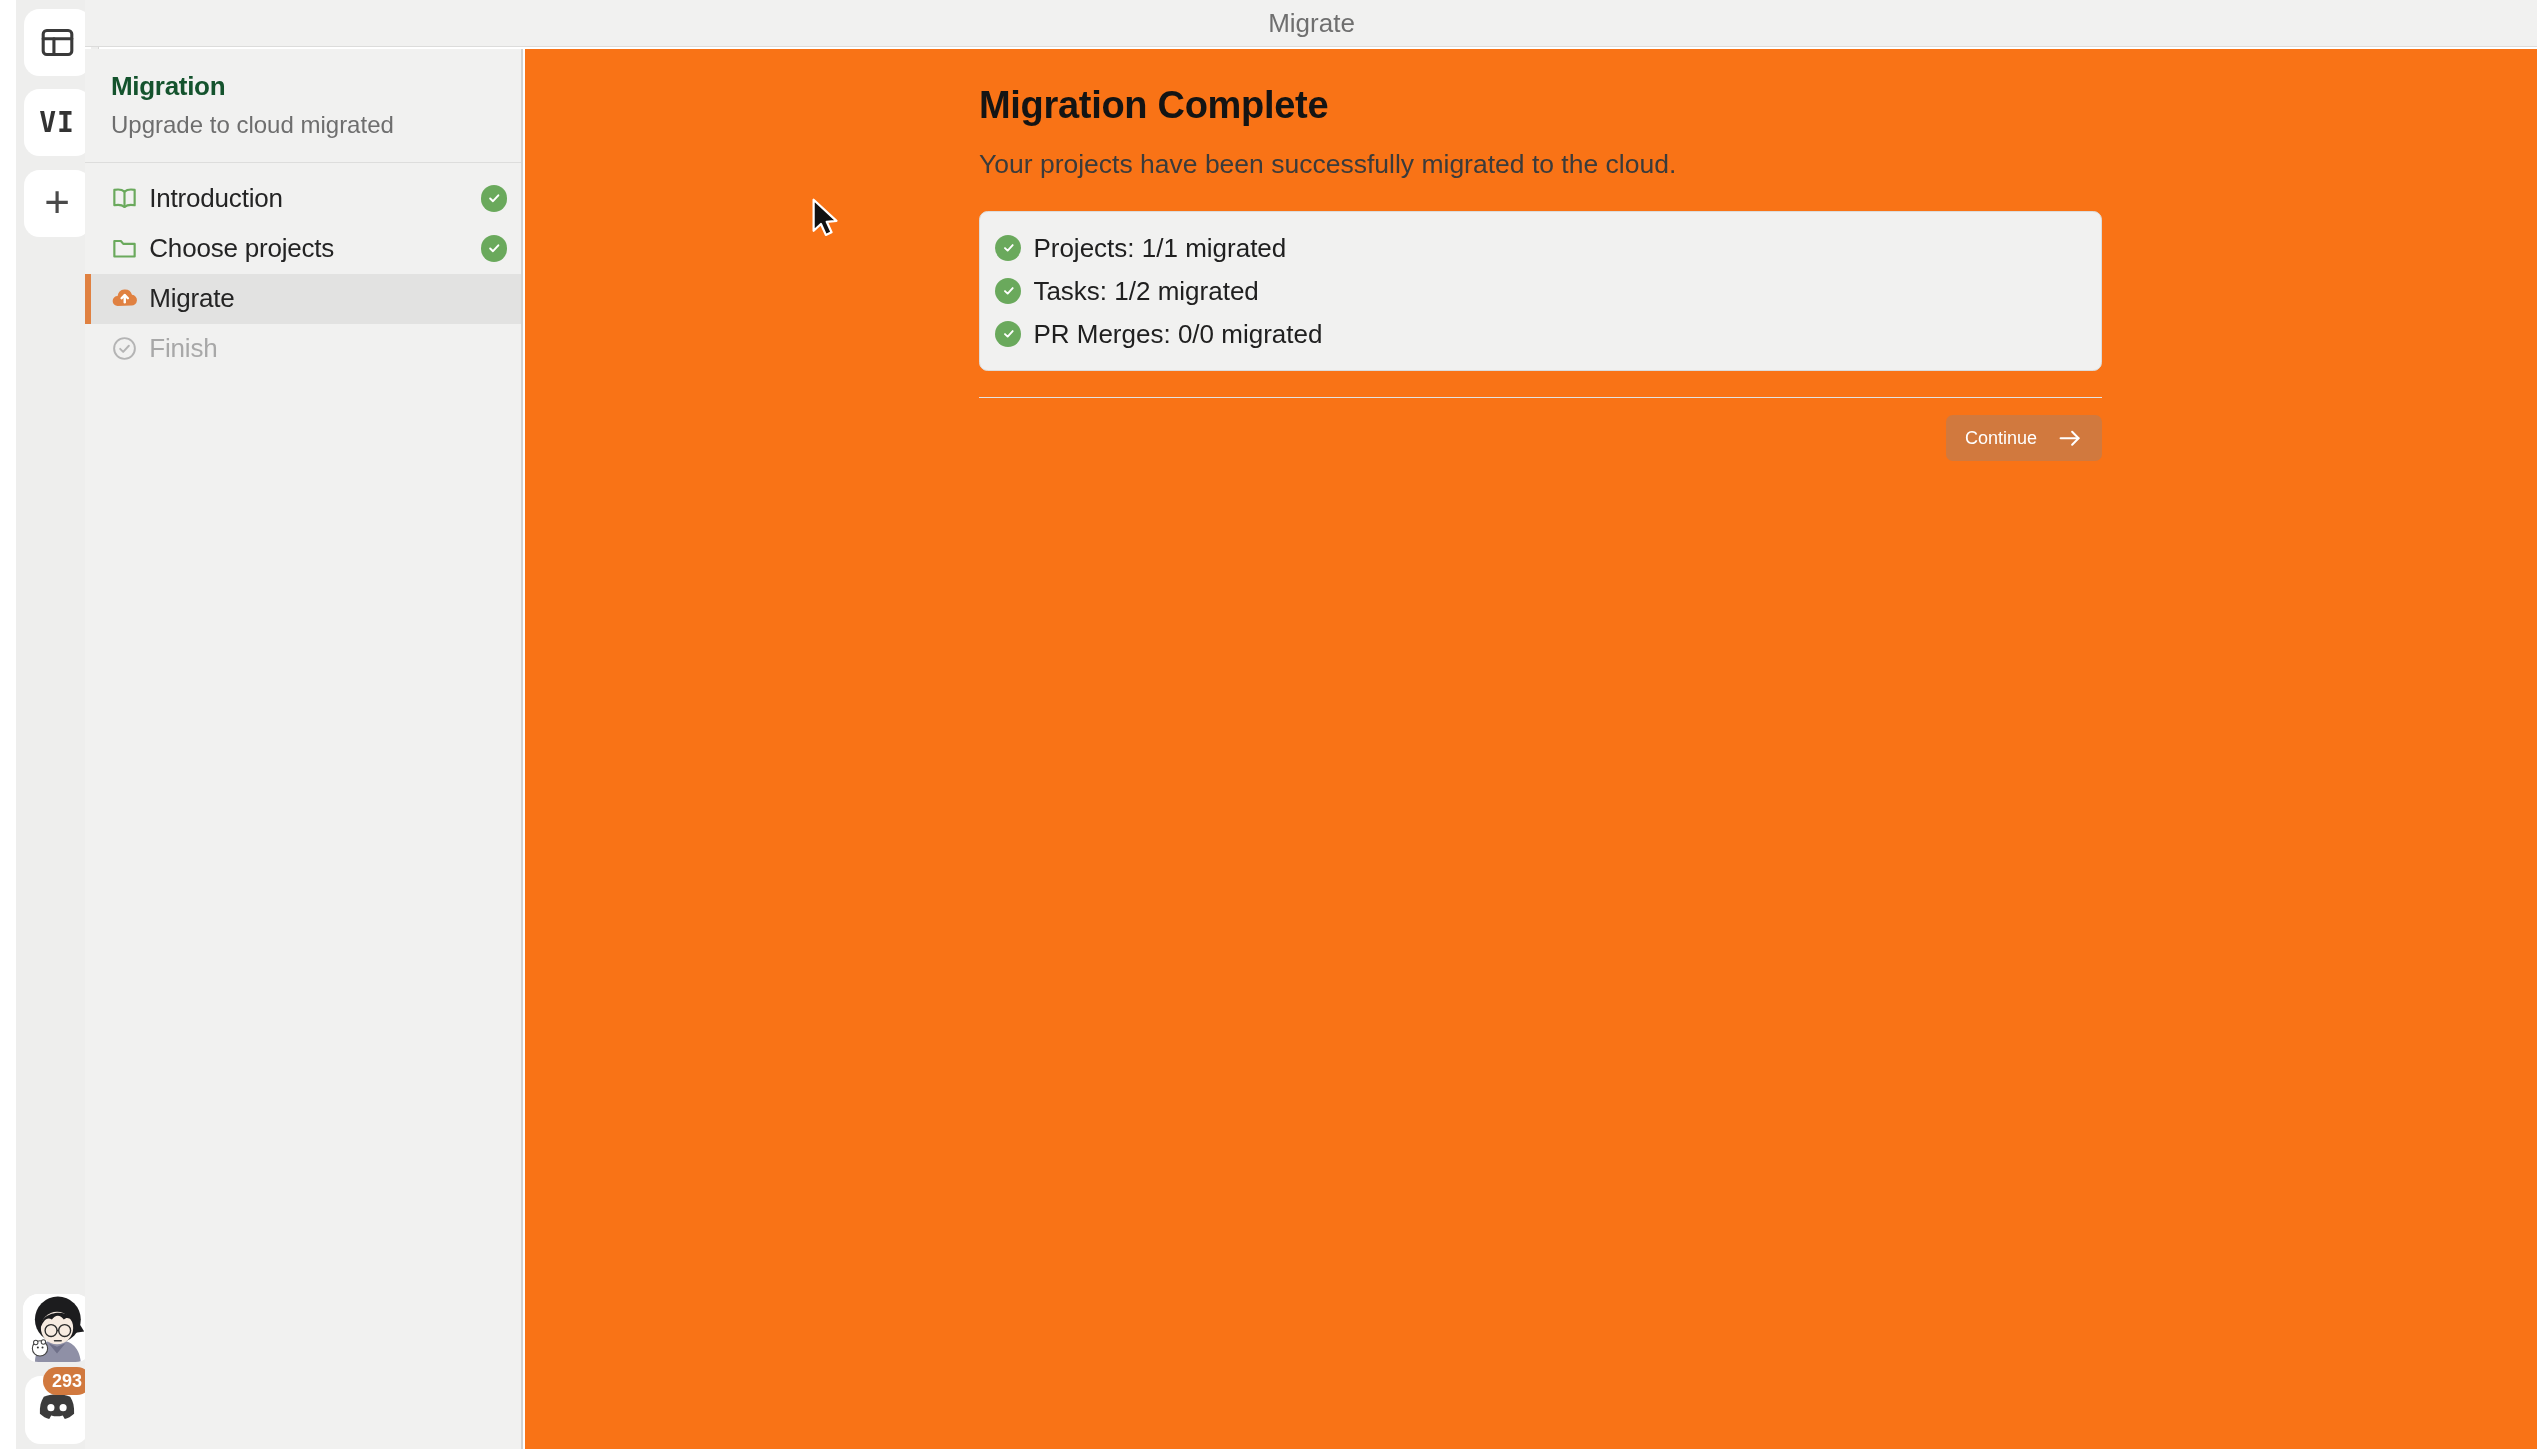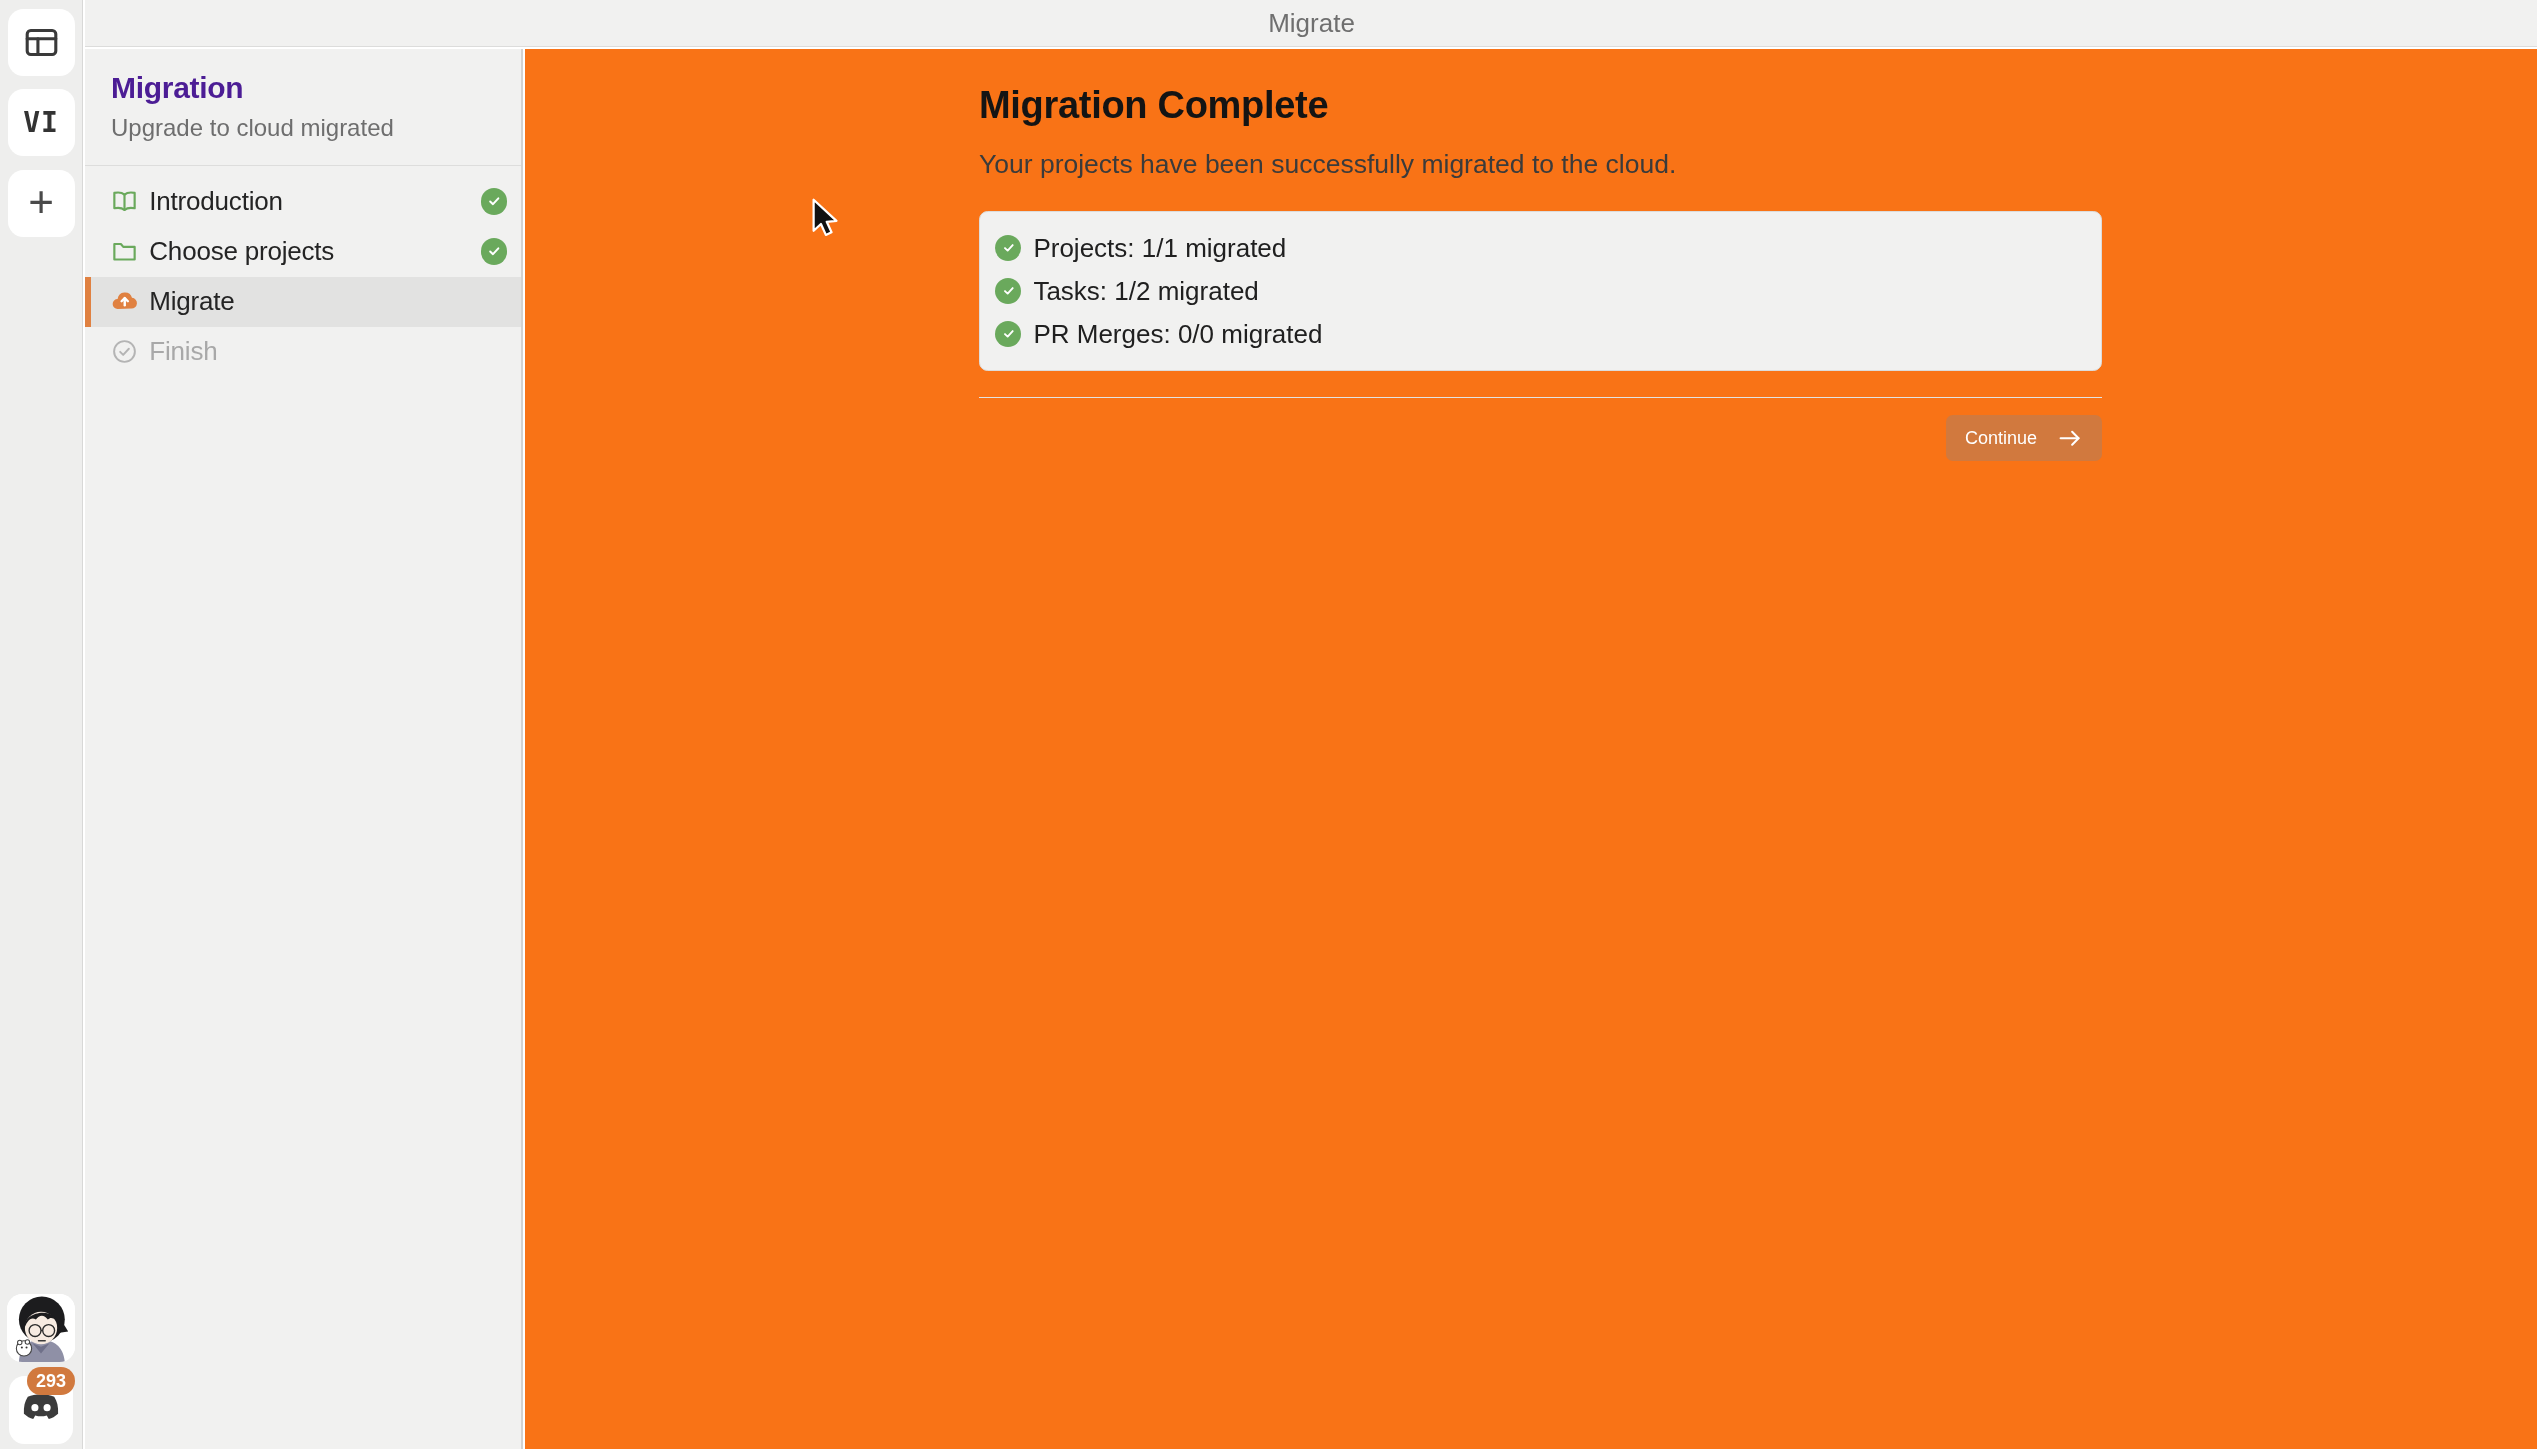--- a/index.html
+++ b/index.html
@@ -6,21 +6,21 @@
   html,body { width:2538px; height:1449px; }
   body {
     font-family:"Liberation Sans","DejaVu Sans",sans-serif;
     background:#ffffff;
     overflow:hidden;
   }
   .screen { position:relative; width:2538px; height:1449px; background:#ffffff; }
 
   
   .rail {
-    position:absolute; left:0; top:0; bottom:0; width:83px;
+    position:absolute; left:16px; top:0; bottom:0; width:83px;
     background:#eeeeed; border-right:1.7px solid #d8d8d7;
     display:flex; flex-direction:column; align-items:center;
     padding:8.6px 0 5.1px;
   }
   .rail-btn {
     width:67px; height:67px; border-radius:15.4px; background:#ffffff;
     border:none; display:flex; align-items:center; justify-content:center;
     cursor:pointer; flex:none; position:relative;
   }
   .rail-btn + .rail-btn { margin-top:13.7px; }
@@ -46,21 +46,21 @@
     display:flex; align-items:center; justify-content:center;
   }
   .topbar-title { font-size:26px; color:#6f6f6f; }
 
   
   .wizard {
     position:absolute; left:85px; top:49px; bottom:0; width:438px;
     background:#f1f1f0; border-right:2.6px solid #d2d2d1;
   }
   .wizard-header { padding:22px 26px 23px; border-bottom:1.7px solid #dddddc; }
-  .wizard-title { font-size:30px; font-weight:700; color:#4c1d95; letter-spacing:-0.3px; }
+  .wizard-title { font-size:26px; font-weight:700; color:#14532d; letter-spacing:-0.3px; }
   .wizard-sub { margin-top:9.4px; font-size:24px; color:#6e6e6e; }
   .steps { margin-top:10.3px; }
   .step {
     position:relative; height:50px; display:flex; align-items:center;
     padding:0 13.7px 0 25px; font-size:26px; color:#242424; cursor:pointer;
   }
   .step .step-icon { width:29px; height:29px; margin-right:10.3px; flex:none; display:block; }
   .step .step-label { flex:1; letter-spacing:-0.2px; }
   .step.active { background:#e2e2e1; }
   .step.active::before {

